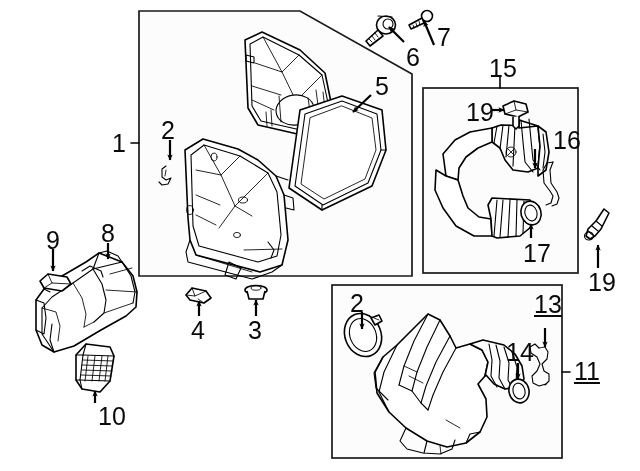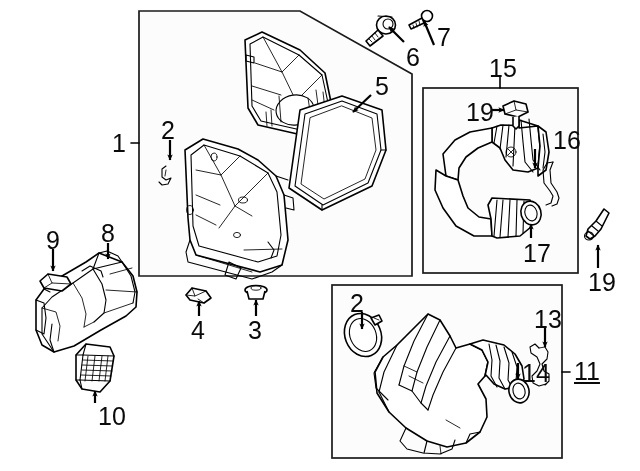--- a/index.html
+++ b/index.html
@@ -337,21 +337,21 @@
 <div class="callout" style="left:248px;top:318px;">3</div>
 <div class="callout" style="left:191px;top:318px;">4</div>
 <div class="callout" style="left:375px;top:74px;">5</div>
 <div class="callout" style="left:406px;top:45px;">6</div>
 <div class="callout" style="left:437px;top:25px;">7</div>
 <div class="callout" style="left:101px;top:221px;">8</div>
 <div class="callout" style="left:46px;top:228px;">9</div>
 <div class="callout" style="left:83px;top:404px;margin-left:15px;">10</div>
 <div class="callout" style="left:574px;top:359px;text-decoration:underline;">11</div>
 <div class="callout" style="left:350px;top:291px;">2</div>
-<div class="callout" style="left:534px;top:307px;">13</div>
-<div class="callout" style="left:506px;top:361px;padding-left:16px;">14</div>
+<div class="callout" style="left:534px;top:292px;text-decoration:underline;">13</div>
+<div class="callout" style="left:506px;top:340px;">14</div>
 <div class="callout" style="left:489px;top:56px;text-align:right;">15</div>
 <div class="callout" style="left:546px;top:128px;padding-left:7px;">16</div>
 <div class="callout" style="left:523px;top:241px;">17</div>
 <div class="callout" style="left:466px;top:100px;">19</div>
 <div class="callout" style="left:588px;top:270px;">19</div>
 
 </div>
 
 </body></html>

